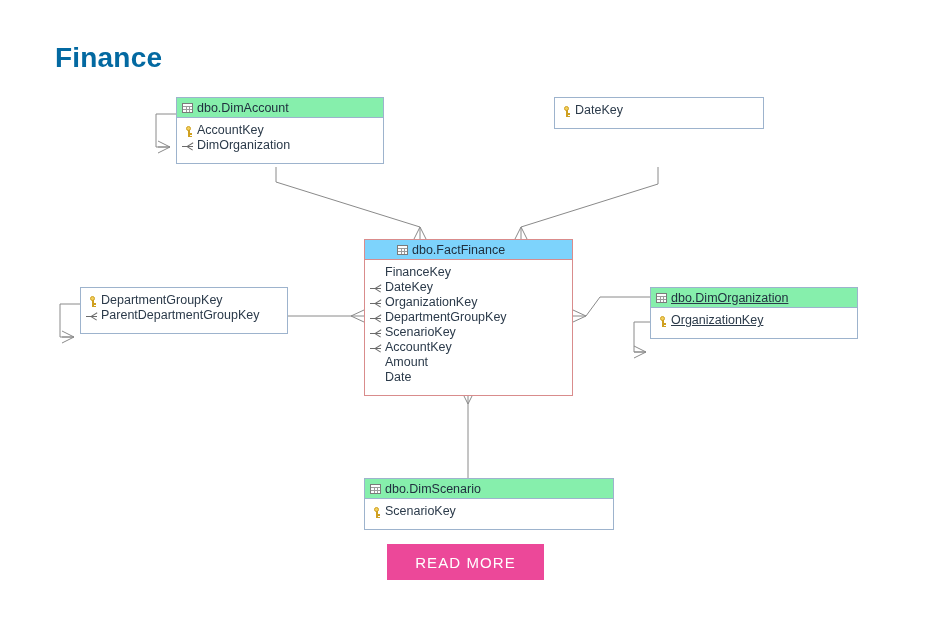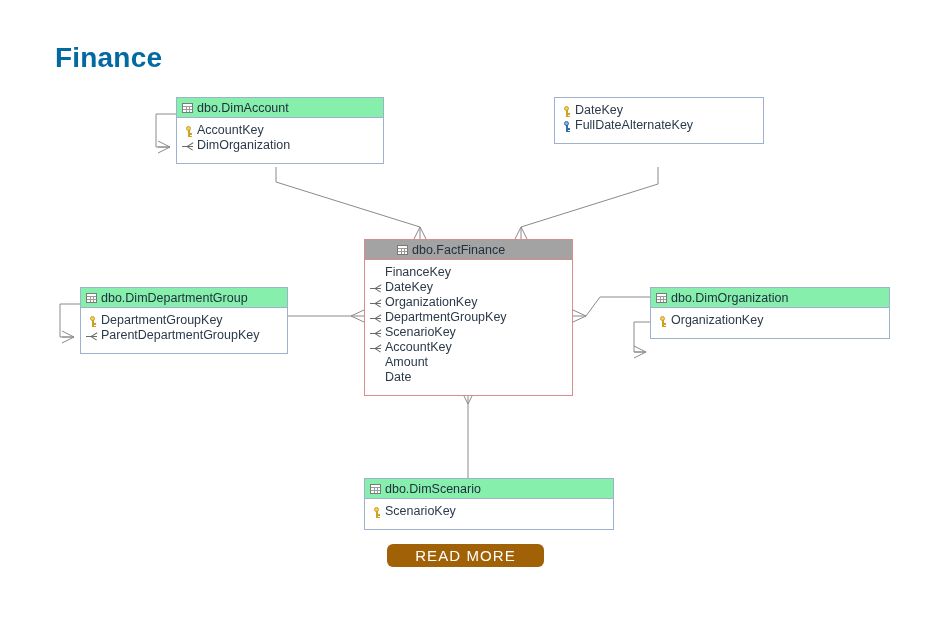--- a/index.html
+++ b/index.html
@@ -42,21 +42,21 @@
     display:flex;align-items:flex-end;
     padding-left:5px;
     white-space:nowrap;
     font-size:12.5px;
     color:#2b3a4a;
   }
   .row .cname{line-height:15px;}
 
   
   .tbl.focal{border:1px solid #d98c8c;}
-  .tbl.focal .hdr{background:#a3a3a3;border-bottom:1px solid #d98c8c;padding-left:32px;}
+  .tbl.focal .hdr{background:#7dd3fc;border-bottom:1px solid #d98c8c;padding-left:32px;}
 
   
   .ico{width:13px;min-width:13px;height:13px;position:relative;margin-right:2px;}
   .ico.pad{width:13px;min-width:13px;}
 
   
   .ico-grid{width:11px;min-width:11px;height:10px;margin-right:4px;position:relative;
     border:1px solid #7a7a7a;background:#fdfdfd;box-sizing:border-box;}
   .ico-grid:before{content:"";position:absolute;left:0;top:2px;width:100%;height:1px;background:#9a9a9a;}
   .ico-grid:after{content:"";position:absolute;left:0;top:5px;width:100%;height:1px;background:#9a9a9a;}
@@ -76,22 +76,22 @@
   
   .ico-fk{position:relative;}
   .ico-fk .bar{position:absolute;left:0px;top:6px;width:6px;height:1px;background:#6b6b6b;}
   .ico-fk .p1{position:absolute;left:5px;top:6px;width:6px;height:1px;background:#6b6b6b;}
   .ico-fk .p2{position:absolute;left:5px;top:6px;width:6.5px;height:1px;background:#6b6b6b;
      transform-origin:0 0;transform:rotate(-32deg);}
   .ico-fk .p3{position:absolute;left:5px;top:6px;width:6.5px;height:1px;background:#6b6b6b;
      transform-origin:0 0;transform:rotate(32deg);}
 
   #read-more{
-    position:absolute;left:387px;top:544px;width:157px;height:23px;
-    background:#a16207;border:none;border-radius:6px;
+    position:absolute;left:387px;top:544px;width:157px;height:36px;
+    background:#ec4899;border:none;border-radius:0;
     color:#ffffff;font-size:15px;letter-spacing:1.1px;
     font-family:"Liberation Sans", sans-serif;
     cursor:pointer;
   }
 </style>
 </head>
 <body>
 
 <div id="page-title">Finance</div>
 
@@ -160,29 +160,20 @@
   <div class="body">
     <div class="row">
       <span class="ico ico-key">
           <i class="hd"></i>
           <i class="st"></i>
           <i class="t1"></i>
           <i class="t2"></i>
         </span>
       <span class="cname">DateKey</span>
     </div>
-    <div class="row">
-      <span class="ico ico-key blue">
-          <i class="hd"></i>
-          <i class="st"></i>
-          <i class="t1"></i>
-          <i class="t2"></i>
-        </span>
-      <span class="cname">FullDateAlternateKey</span>
-    </div>
   </div>
 </div>
 
 <div class="tbl focal" style="left:364px;top:239px;width:209px;">
   <div class="hdr">
     <span class="ico-grid">
         <i></i>
         <i class="b"></i>
       </span>
     <span class="tname">dbo.FactFinance</span>
@@ -242,27 +233,20 @@
       <span class="cname">Amount</span>
     </div>
     <div class="row">
       <span class="ico pad"></span>
       <span class="cname">Date</span>
     </div>
   </div>
 </div>
 
 <div class="tbl" style="left:80px;top:287px;width:208px;">
-  <div class="hdr">
-    <span class="ico-grid">
-        <i></i>
-        <i class="b"></i>
-      </span>
-    <span class="tname">dbo.DimDepartmentGroup</span>
-  </div>
   <div class="body">
     <div class="row">
       <span class="ico ico-key">
           <i class="hd"></i>
           <i class="st"></i>
           <i class="t1"></i>
           <i class="t2"></i>
         </span>
       <span class="cname">DepartmentGroupKey</span>
     </div>
@@ -271,21 +255,21 @@
           <i class="bar"></i>
           <i class="p1"></i>
           <i class="p2"></i>
           <i class="p3"></i>
         </span>
       <span class="cname">ParentDepartmentGroupKey</span>
     </div>
   </div>
 </div>
 
-<div class="tbl" style="left:650px;top:287px;width:240px;">
+<div class="tbl" style="left:650px;top:287px;width:208px;text-decoration:underline;">
   <div class="hdr">
     <span class="ico-grid">
         <i></i>
         <i class="b"></i>
       </span>
     <span class="tname">dbo.DimOrganization</span>
   </div>
   <div class="body">
     <div class="row">
       <span class="ico ico-key">

